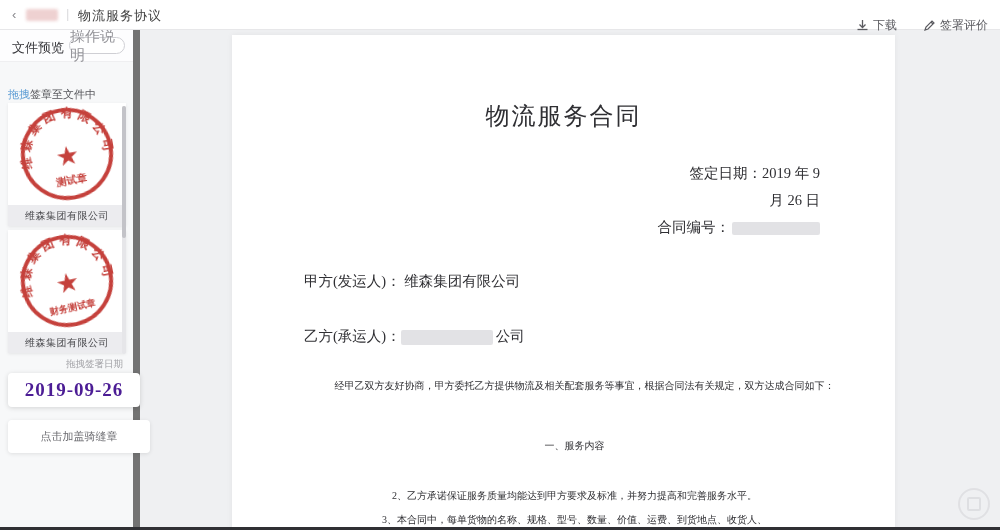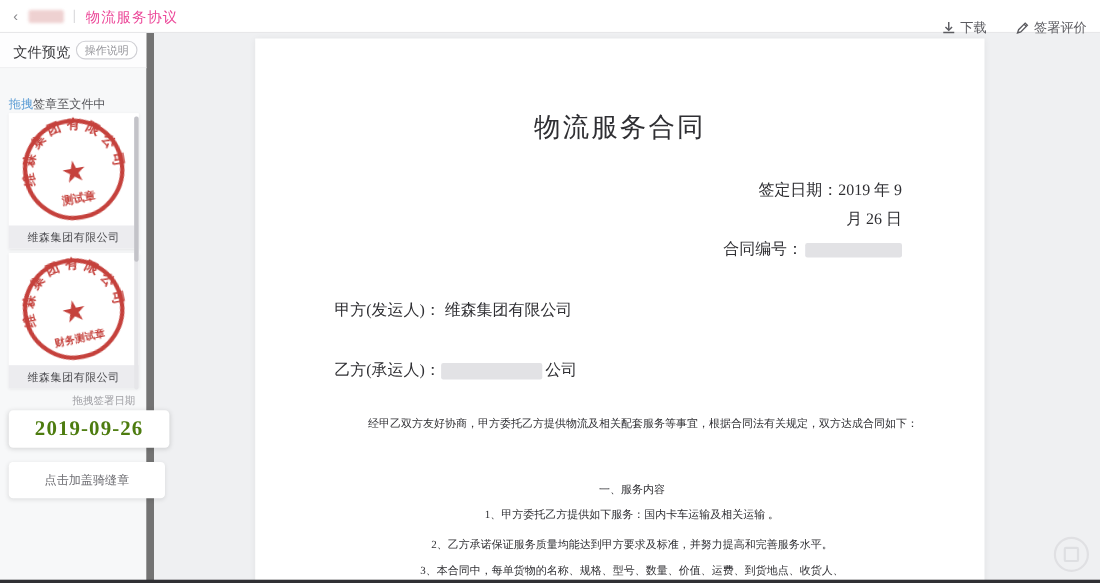--- a/index.html
+++ b/index.html
@@ -7,50 +7,50 @@
   body { position:relative; font-family:"Liberation Sans", sans-serif; background:#eff0f2; }
 
   
   .header { position:absolute; left:0; top:0; width:1000px; height:30px; background:#ffffff;
             border-bottom:1px solid #e7e7e9; z-index:30; display:flex; align-items:center; }
   .back-chevron { position:absolute; left:12px; top:7px; font-size:13px; color:#8a8a8e; cursor:pointer; }
   .redact { background:#dddde1; border-radius:2px; filter:blur(1.6px); opacity:.85; display:inline-block; }
   .redact.pink { background:#ecc9c9; }
   .hdr-redact { position:absolute; left:26px; top:9px; width:32px; height:12px; }
   .hdr-divider { position:absolute; left:66px; top:6px; color:#dcdcde; font-size:13px; }
-  .hdr-title { position:absolute; left:78px; top:7px; font-size:13px; color:#ec4899; filter:blur(.4px); letter-spacing:1px; }
+  .hdr-title { position:absolute; left:78px; top:7px; font-size:13px; color:#404040; filter:blur(.4px); letter-spacing:1px; }
   .hdr-actions { position:absolute; right:12px; top:0; height:30px; display:flex; align-items:center; gap:26px; }
   .hdr-btn { display:flex; align-items:center; gap:4px; font-size:12px; color:#5b5b60; cursor:pointer; filter:blur(.3px);margin-top:20px; }
   .hdr-btn svg { display:block; }
 
   
   .sidebar { position:absolute; left:0; top:30px; width:140px; height:500px; background:#f7f8f9;
              border-right:7px solid #737373; z-index:20; }
   .sidebar-head { position:absolute; left:0; top:0; width:100%; height:32px; background:#fdfdfe; border-bottom:1px solid #efeff1; }
   .sidebar-title { position:absolute; left:12px; top:9px; font-size:13px; color:#38383c; filter:blur(.4px); }
   .help-pill { position:absolute; right:8px; top:7px; width:56px; height:17px; border:1px solid #cfcfd4; border-radius:9px;
-               font-size:10px; color:#95959a; display:flex; align-items:center; justify-content:center; background:#fff; cursor:pointer; filter:blur(.3px); }
+               font-size:15px; color:#95959a; display:flex; align-items:center; justify-content:center; background:#fff; cursor:pointer; filter:blur(.3px); }
   .drag-hint { position:absolute; left:8px; top:57px; font-size:11px; color:#55555a; filter:blur(.4px); }
   .drag-hint .lnk { color:#5a9bd4; cursor:pointer; }
 
   .seal-card { position:absolute; left:8px; width:118px; background:#ffffff; box-shadow:0 1px 3px rgba(0,0,0,.08); cursor:grab; }
   .seal-card .img { height:102px; display:flex; align-items:center; justify-content:center; background:#fff; }
   .seal-card .cap { height:21px; background:#ececef; color:#4a4a4e; font-size:10px; display:flex; align-items:center; justify-content:center;
                     letter-spacing:.5px; filter:blur(.35px); }
   .seal-1 { top:73px; }
   .seal-2 { top:200px; }
   .stamp-svg { filter:blur(.4px); }
 
   .panel-scroll-track { position:absolute; left:122px; top:76px; width:4px; height:248px; background:#e6e6e9; border-radius:2px; }
   .panel-scroll-thumb { position:absolute; left:122px; top:76px; width:4px; height:132px; background:#c3c3c8; border-radius:2px; cursor:pointer; }
 
   .date-label { position:absolute; right:10px; top:328px; font-size:9.5px; color:#a0a0a5; filter:blur(.5px); }
-  .date-box { position:absolute; left:8px; top:343px; width:146px; height:34px; background:#fff; border-radius:4px;
+  .date-box { position:absolute; left:8px; top:343px; width:132px; height:34px; background:#fff; border-radius:4px;
               box-shadow:0 1px 5px rgba(0,0,0,.15); display:flex; align-items:center; justify-content:center;
-              font-family:"Liberation Serif", "DejaVu Serif", serif; font-weight:bold; font-size:19px; color:#4d7c0f;
+              font-family:"Liberation Serif", "DejaVu Serif", serif; font-weight:bold; font-size:19px; color:#4c1d95;
               letter-spacing:1px; cursor:pointer; }
   .paging-btn { position:absolute; left:8px; top:390px; width:142px; height:33px; background:#fff; border-radius:4px;
                 box-shadow:0 1px 4px rgba(0,0,0,.10); display:flex; align-items:center; justify-content:center;
                 font-size:11px; color:#6d6d72; cursor:pointer; filter:blur(.4px); }
 
   
   .doc-wrap { position:absolute; left:140px; top:30px; width:860px; height:500px; background:#eff0f2; }
   .doc-page { position:absolute; left:92px; top:5px; width:663px; height:510px; background:#ffffff;
               box-shadow:0 0 6px rgba(0,0,0,.06); font-family:"Liberation Serif", "DejaVu Serif", serif; color:#2f2f33; }
   .doc-page * { filter:blur(.3px); }
@@ -175,21 +175,20 @@
     </div>
 
     <div class="party party-b">
       <span>乙方(承运人)：</span><span class="redact val-redact"></span><span>公司</span>
     </div>
 
     <div class="party party-a">甲方(发运人)： 维森集团有限公司</div>
 
     <p class="body-par p0">经甲乙双方友好协商，甲方委托乙方提供物流及相关配套服务等事宜，根据合同法有关规定，双方达成合同如下：</p>
     <p class="body-par p1">一、服务内容</p>
-    <p class="body-par p2">1、甲方委托乙方提供如下服务：国内卡车运输及相关运输 。</p>
     <p class="body-par p3">2、乙方承诺保证服务质量均能达到甲方要求及标准，并努力提高和完善服务水平。</p>
     <p class="body-par p4">3、本合同中，每单货物的名称、规格、型号、数量、价值、运费、到货地点、收货人、</p>
 
   </div>
 </div>
 
 <div class="watermark">
   <div class="watermark-core"></div>
 </div>
 <div class="bottom-edge"></div>

